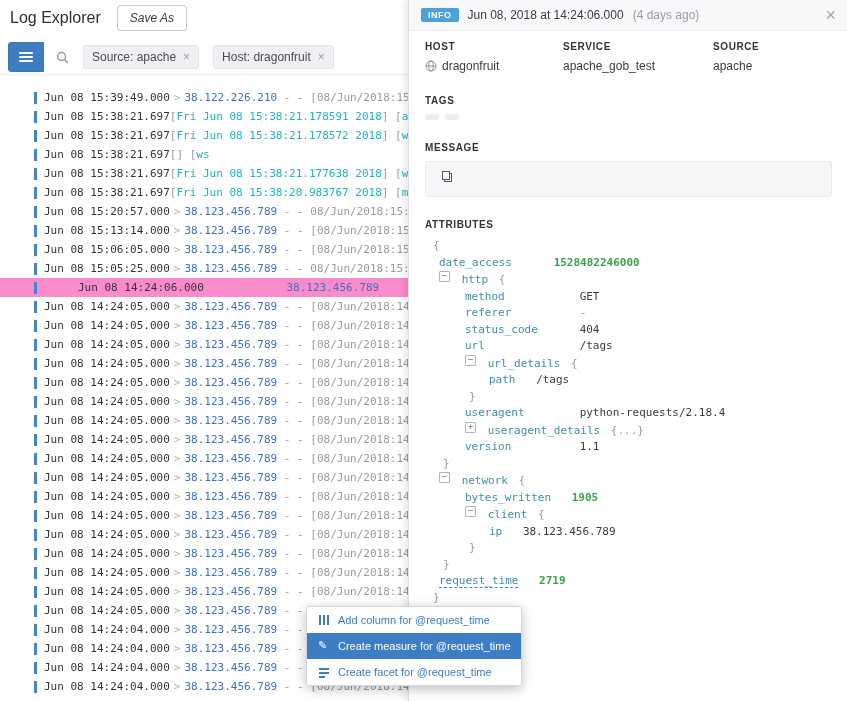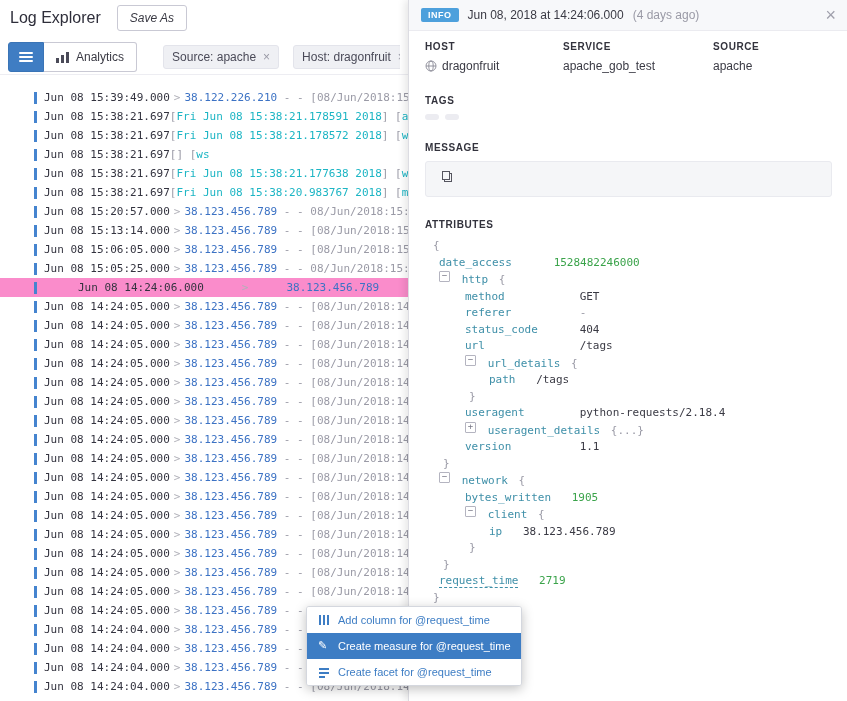--- a/index.html
+++ b/index.html
@@ -50,21 +50,21 @@
   .tags{margin-top:8px;display:flex;gap:6px;flex-wrap:wrap;}
   .tag{background:#ececf1;color:#72727e;font-size:10.5px;padding:3px 7px;border-radius:3px;cursor:pointer;}
   .msgbox{margin-top:8px;background:#f5f6f8;border:1px solid #e9eaef;border-radius:3px;padding:7px 9px;font-family:"DejaVu Sans Mono",monospace;font-size:11px;line-height:18px;white-space:pre-wrap;word-break:break-word;}
   .mp.teal{color:#2aa8b8;} .mp.gray{color:#9a9aa6;} .mp.dark{color:#3a3a44;} .mp.green{color:#3aa34a;} .mp.blue{color:#3c72c4;}
   .copy{display:inline-block;margin-left:6px;cursor:pointer;vertical-align:-2px;}
   .attr-tree{margin-top:8px;font-family:"DejaVu Sans Mono",monospace;font-size:11px;}
   .attr-line{line-height:16.5px;white-space:nowrap;cursor:pointer;}
   .attr-line .akey{color:#3e8fa8;}
   .attr-line .aval{margin-left:14px;}
   .attr-line .aval.str{color:#3a3a44;}
-  .attr-line .aval.num{color:#3aa34a;}
+  .attr-line .aval.num{color:#3aa34a;font-weight:bold;}
   .attr-line .aval.dash{color:#9a9aa6;}
   .attr-line .abrace{color:#9a9aa6;margin-left:4px;}
   .attr-line.kw .akey{display:inline-block;min-width:94px;}
   .attr-line.clicked .akey{border-bottom:1px dashed #3e8fa8;}
   .ind0{padding-left:4px;} .ind1{padding-left:14px;} .ind2{padding-left:40px;} .ind3{padding-left:64px;}
   .tgl{display:inline-block;width:9px;height:9px;border:1px solid #b4b4c0;border-radius:1px;margin-right:5px;position:relative;vertical-align:1px;background:#fff;}
   .tgl::before{content:"\2212";position:absolute;left:0;right:0;top:-1px;text-align:center;font-size:9px;line-height:9px;color:#7a7a88;}
   .tgl.plus::before{content:"+";}
   
   .ctx-menu{position:absolute;left:306px;top:606px;z-index:50;background:#fff;border:1px solid #d4d7de;border-radius:3px;box-shadow:0 3px 12px rgba(0,0,0,.25);overflow:hidden;}
@@ -86,28 +86,20 @@
   </div>
   <div class="toolbar">
     <div class="seg">
       <button class="seg-list">
         <svg width="14" height="12" viewBox="0 0 14 12">
           <rect y="1" width="14" height="2" rx="1" fill="#fff"></rect>
           <rect y="5" width="14" height="2" rx="1" fill="#fff"></rect>
           <rect y="9" width="14" height="2" rx="1" fill="#fff"></rect>
         </svg>
       </button>
-      <button class="seg-analytics">
-        <svg width="13" height="12" viewBox="0 0 13 12">
-          <rect x="0" y="7" width="3" height="5" fill="#4a4a58"></rect>
-          <rect x="5" y="4" width="3" height="8" fill="#4a4a58"></rect>
-          <rect x="10" y="1" width="3" height="11" fill="#4a4a58"></rect>
-        </svg>
-        <span>Analytics</span>
-      </button>
     </div>
     <div class="searchbar">
       <svg width="13" height="13" viewBox="0 0 13 13">
         <circle cx="5.5" cy="5.5" r="4" fill="none" stroke="#9a9aa6" stroke-width="1.5"></circle>
         <line x1="8.6" y1="8.6" x2="12" y2="12" stroke="#9a9aa6" stroke-width="1.5"></line>
       </svg>
       <span class="pill">
         <span>Source: apache</span>
         <span class="pill-x">×</span>
       </span>

